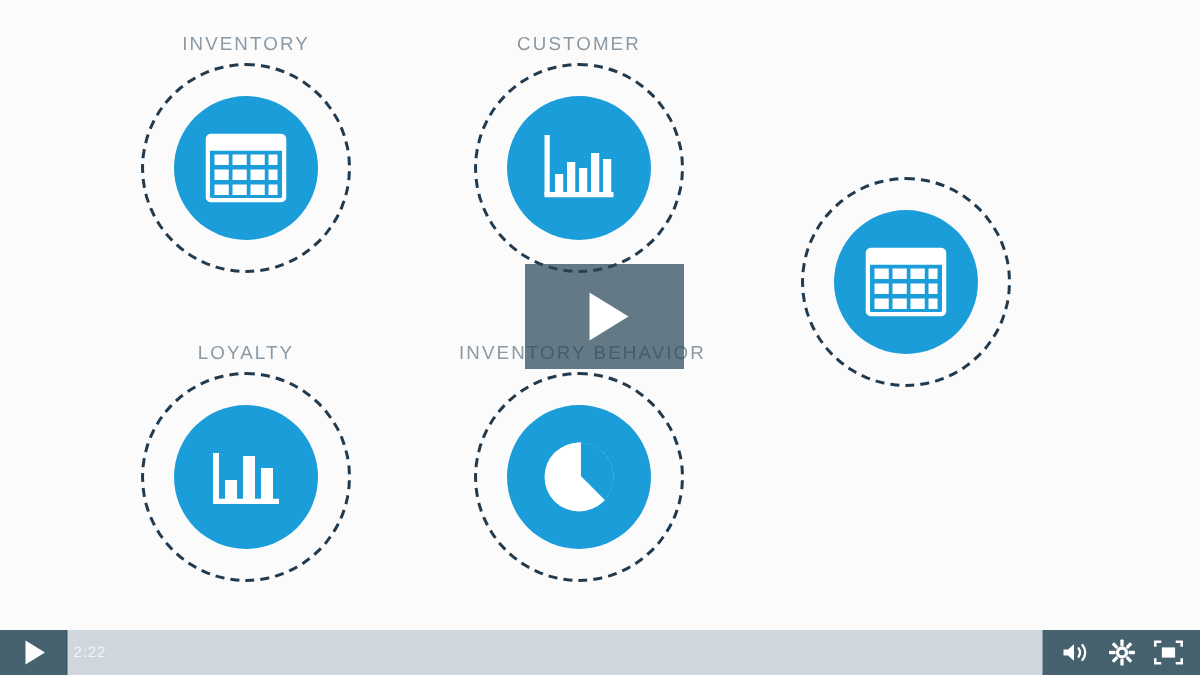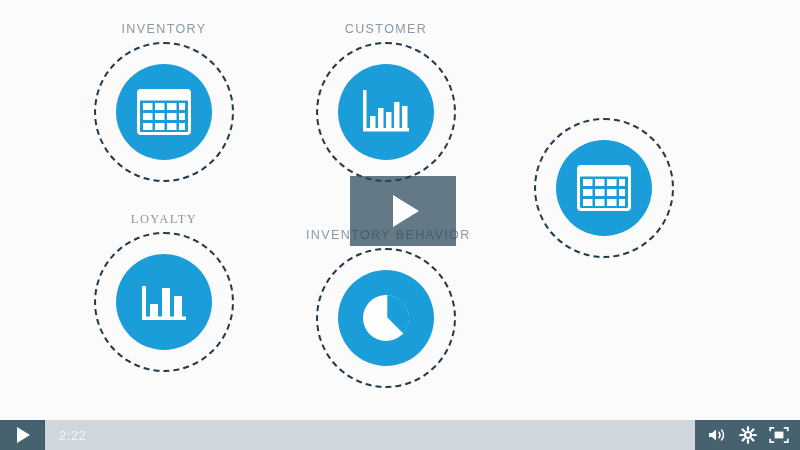--- a/index.html
+++ b/index.html
@@ -72,21 +72,21 @@
     align-items: center;
     justify-content: center;
   }
 
   .disc svg { display: block; }
 
   
   #node-inventory        { left: 84px;  top: 22px; }
   #node-revenue          { left: 306px; top: 22px; }
   #node-promotions       { left: 524px; top: 118px; }
-  #node-loyalty          { left: 84px;  top: 212px; font-family: Liberation Serif, serif; }
+  #node-loyalty          { left: 84px;  top: 228px; }
   #node-customer         { left: 306px; top: 228px; }
 
   
   #play-overlay {
     position: absolute;
     left: 350px;
     top: 176px;
     width: 106px;
     height: 70px;
     background: rgba(40, 70, 88, 0.72);
@@ -137,24 +137,24 @@
   #progress-track {
     flex: 1 1 auto;
     background: #d0d7dc;
     position: relative;
     display: flex;
     align-items: center;
     cursor: pointer;
   }
 
   #time-display {
-    font-size: 13px;
+    font-size: 10px;
     color: #f2f5f7;
     letter-spacing: 0.6px;
-    margin-left: 14px;
+    margin-left: 4px;
     user-select: none;
   }
 
   #right-controls {
     width: 105px;
     background: #46626f;
     display: flex;
     align-items: center;
     justify-content: space-around;
     padding: 0 6px;

